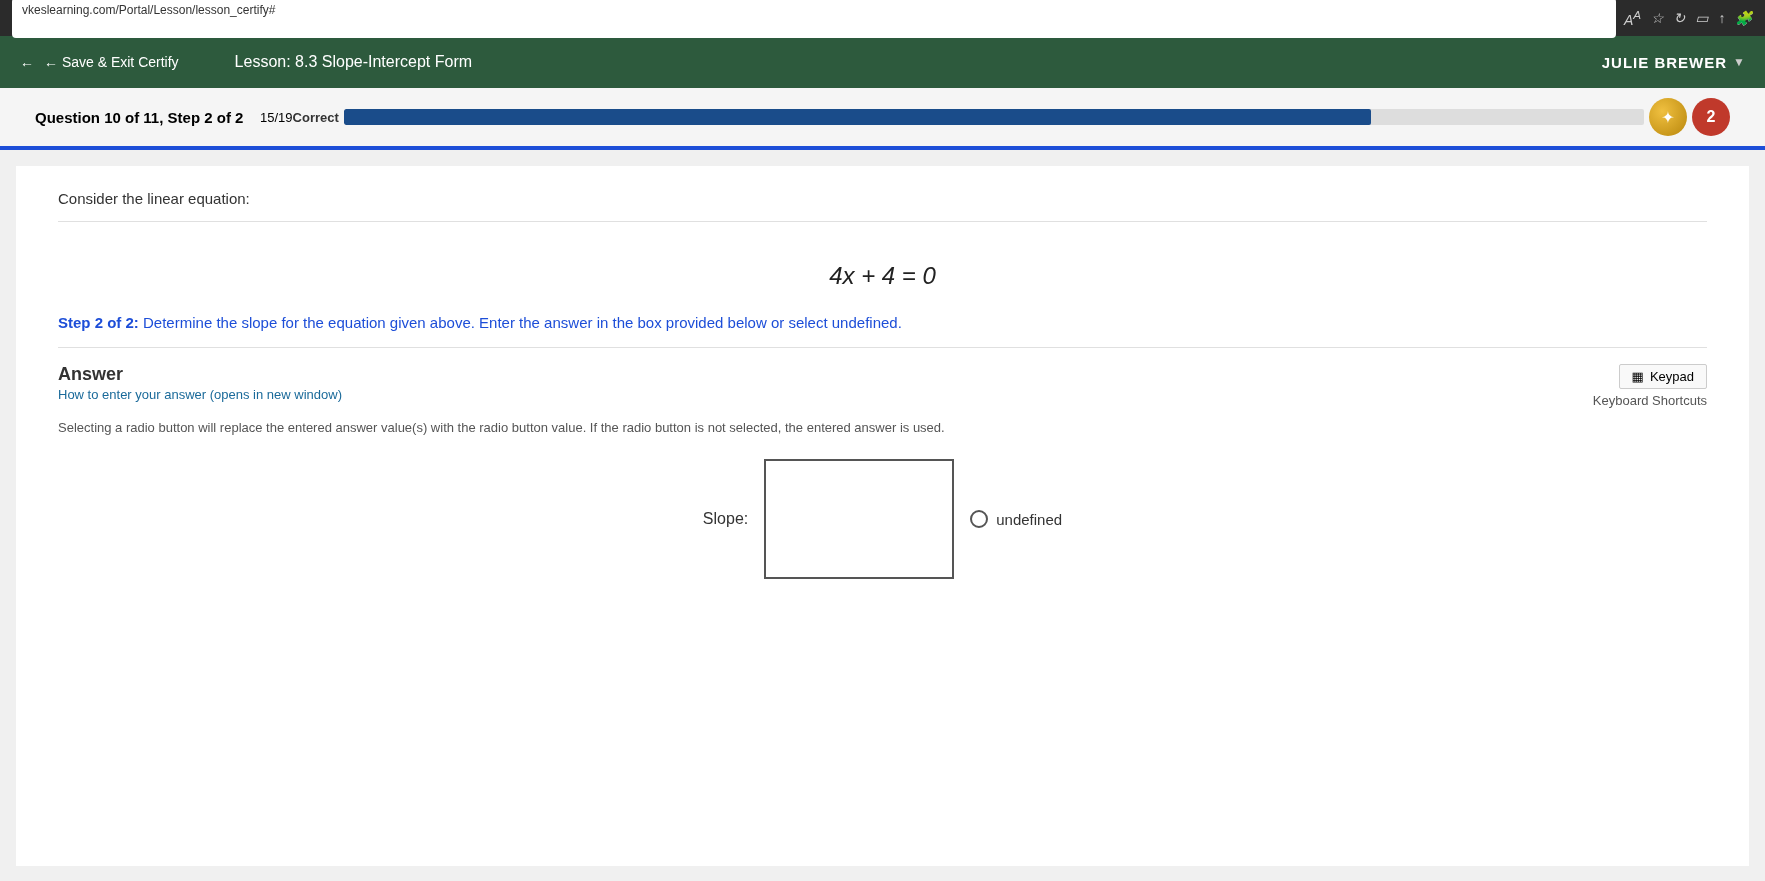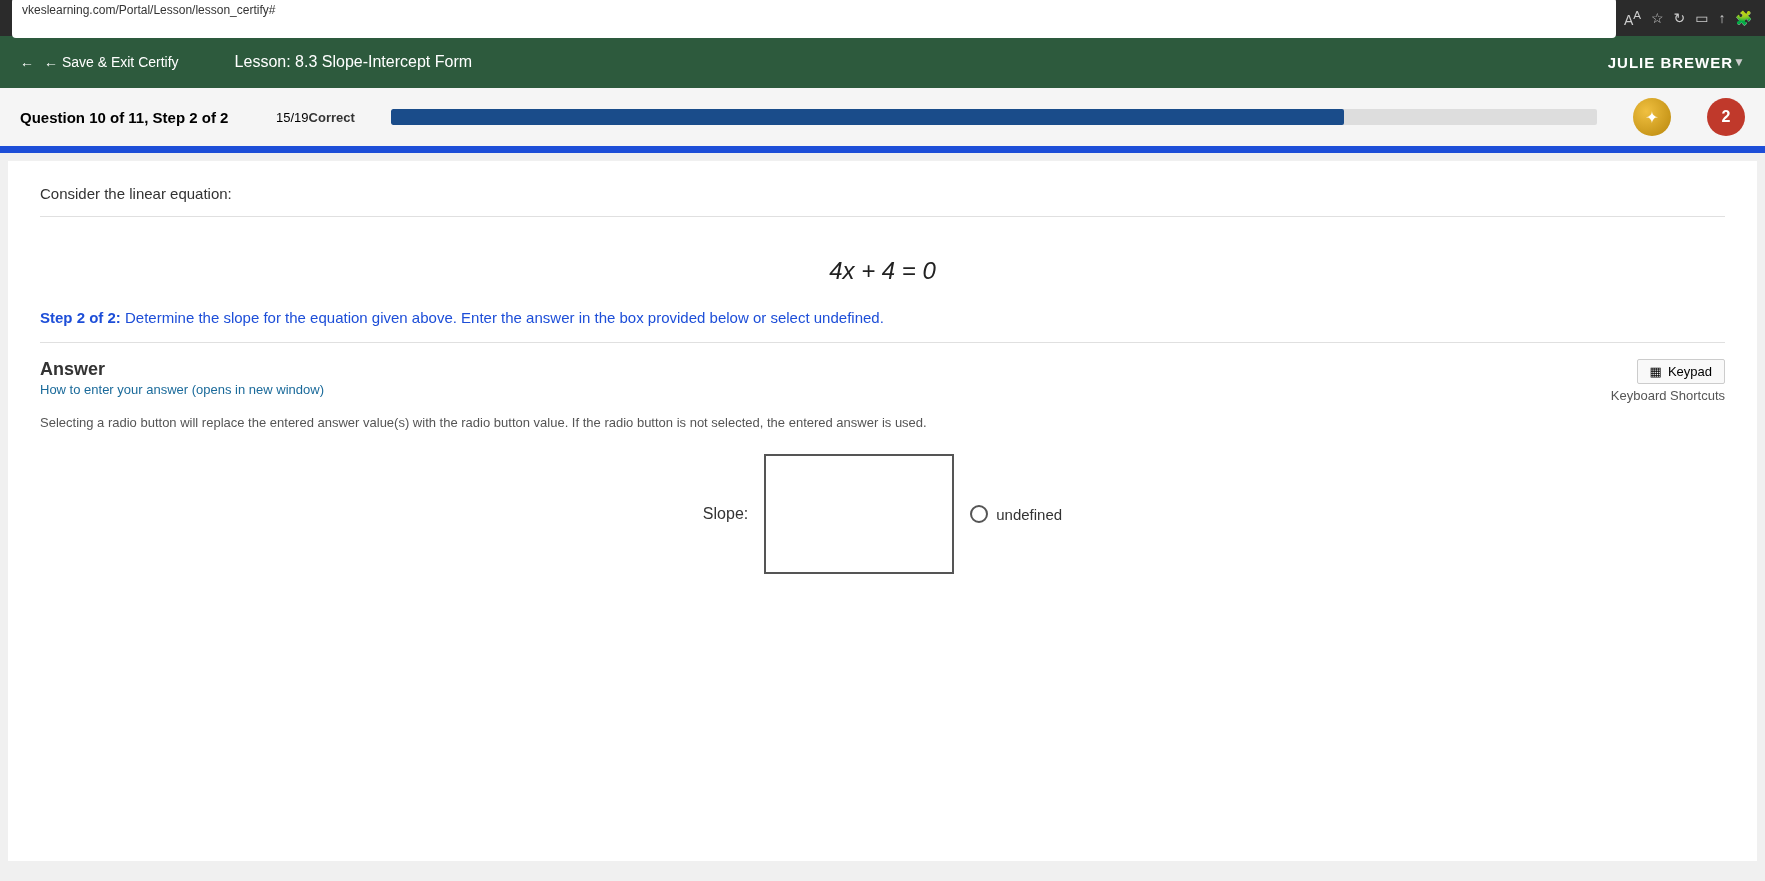--- a/index.html
+++ b/index.html
@@ -23,20 +23,21 @@
       flex: 1;
       height: 40px;
       line-height: 20px;
     }
     .browser-icons {
       display: flex;
       align-items: center;
       gap: 10px;
       color: #ccc;
       font-size: 14px;
+      font-style: italic;
     }
 
     
     .top-nav {
       background: #2d5a3d;
       height: 52px;
       display: flex;
       align-items: center;
       padding: 0 20px;
       color: #fff;
@@ -56,40 +57,40 @@
       color: #fff;
     }
     .lesson-title {
       font-size: 16px;
       font-weight: normal;
       padding-left: 32px;
     }
     .top-nav-right {
       display: flex;
       align-items: center;
-      gap: 0;
+      gap: 6px;
     }
     .user-name {
       font-size: 15px;
       font-weight: bold;
       letter-spacing: 1px;
     }
     .dropdown-arrow {
       font-size: 12px;
       color: #ccc;
     }
 
     
     .progress-area {
       background: #f5f5f5;
-      border-bottom: 7px solid #1d4ed8;
-      padding: 10px 20px;
-      display: flex;
-      align-items: center;
-      gap: 36px;
+      border-bottom: 4px solid #1d4ed8;
+      padding: 10px 35px;
+      display: flex;
+      align-items: center;
+      gap: 5px;
     }
     .question-label {
       font-size: 15px;
       font-weight: bold;
       min-width: 220px;
     }
     .score-area {
       display: flex;
       flex-direction: row;
       align-items: center;
@@ -132,22 +133,22 @@
       align-items: center;
       justify-content: center;
       color: #fff;
       font-size: 16px;
       font-weight: bold;
     }
 
     
     .main-content {
       background: #fff;
-      margin: 8px;
-      padding: 24px 32px;
+      margin: 16px;
+      padding: 24px 42px;
       min-height: 700px;
     }
     .consider-text {
       font-size: 15px;
       color: #333;
       margin-bottom: 20px;
       padding-bottom: 14px;
       border-bottom: 1px solid #e0e0e0;
     }
     .equation-display {

